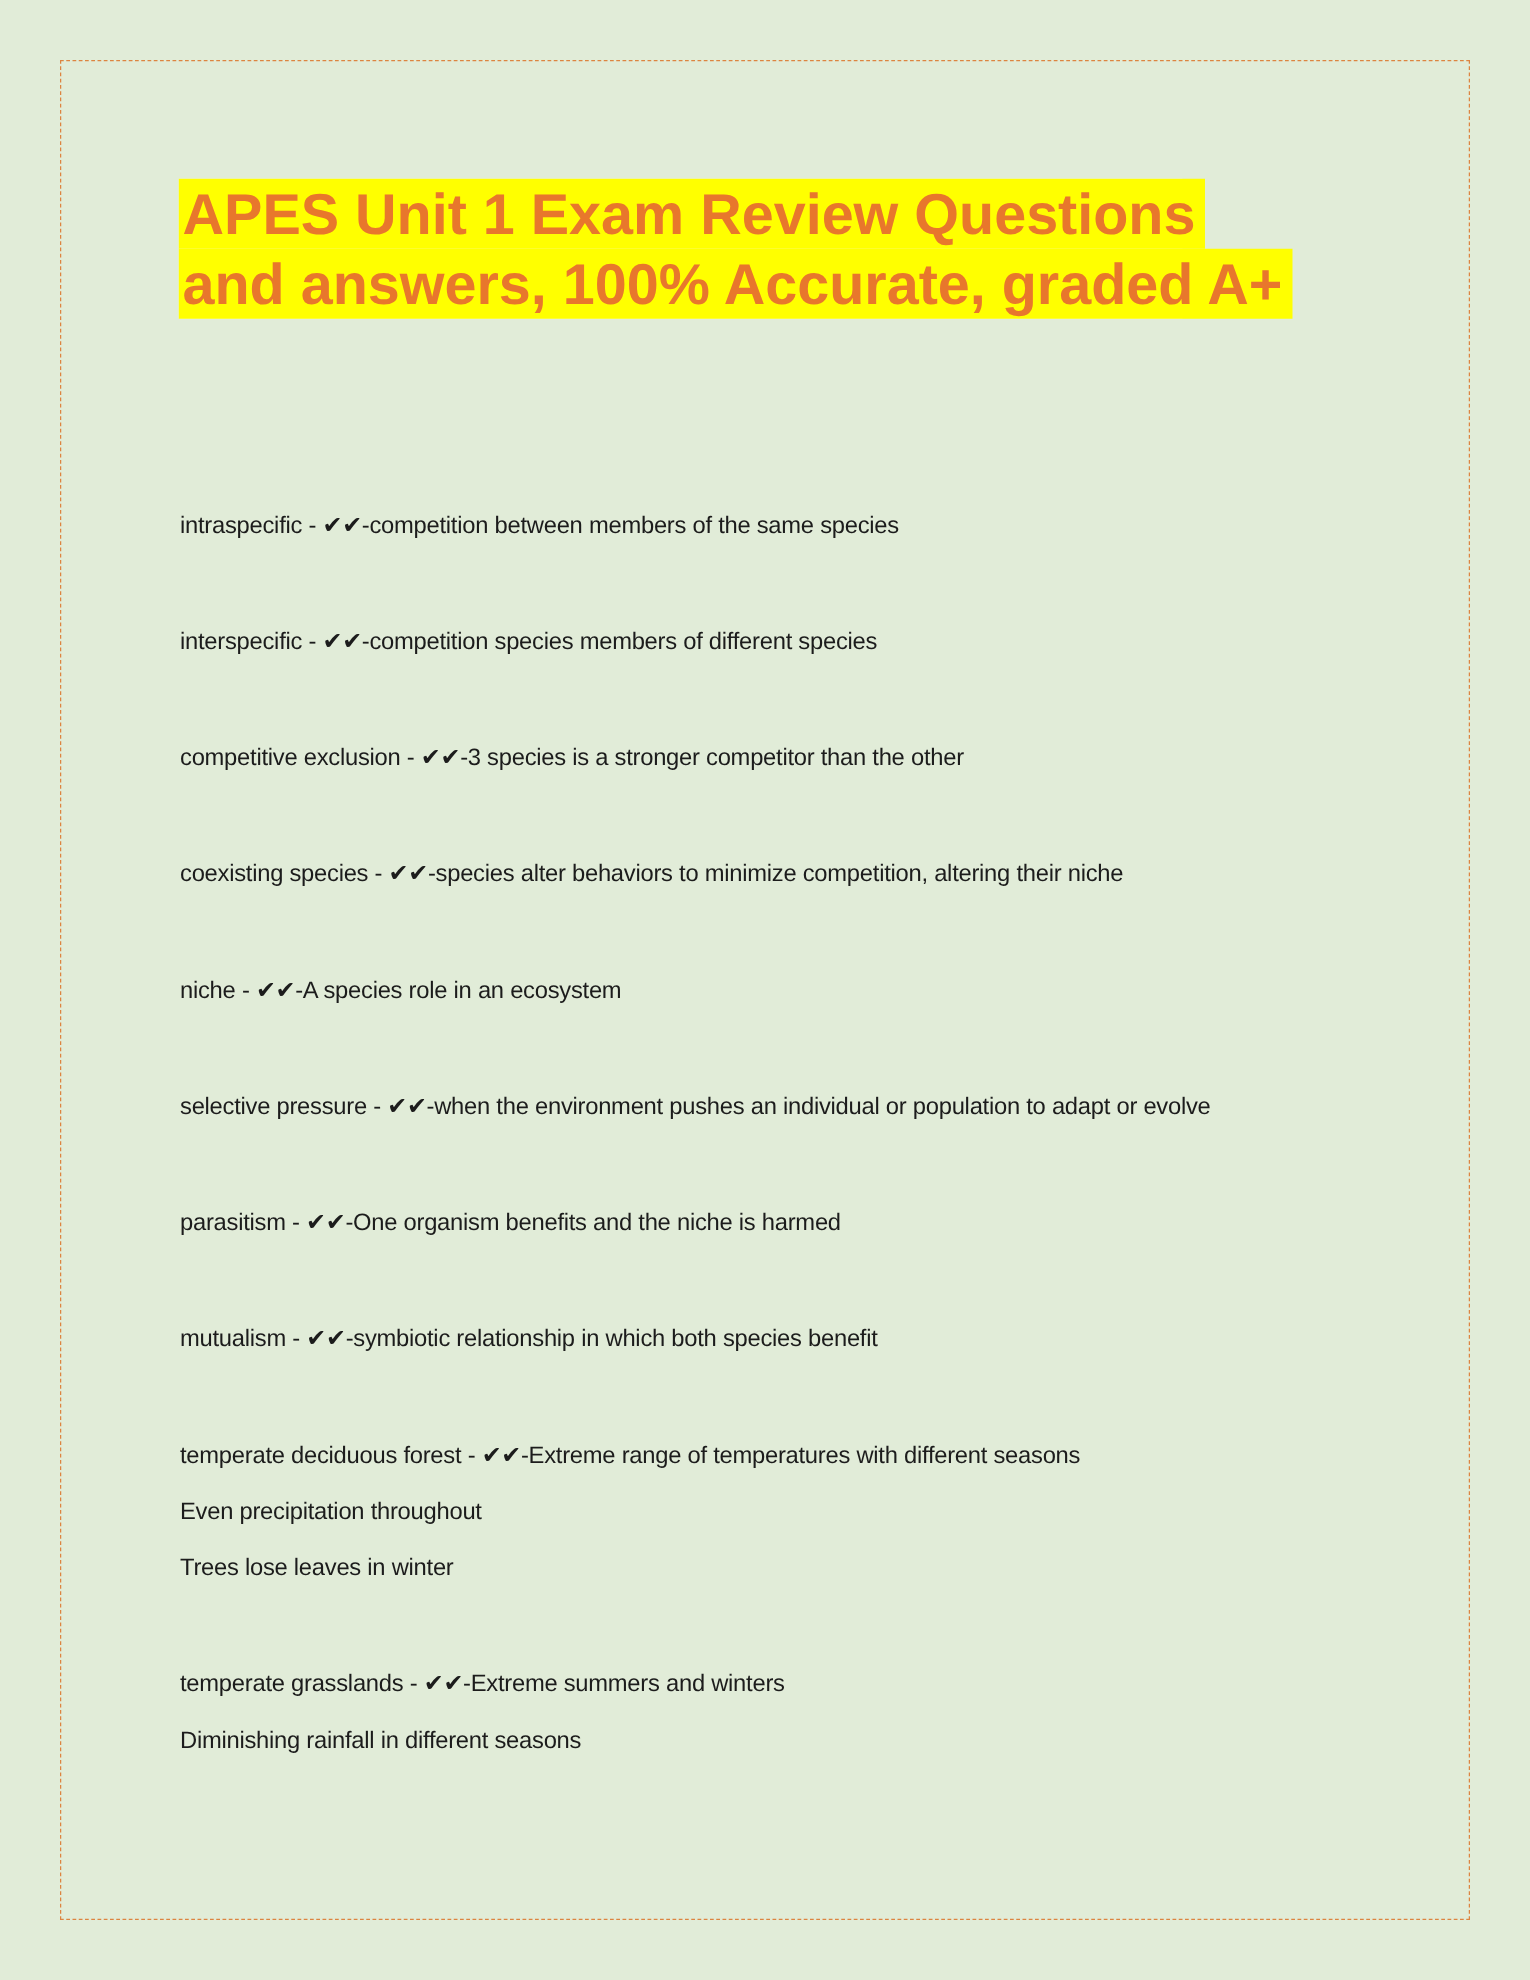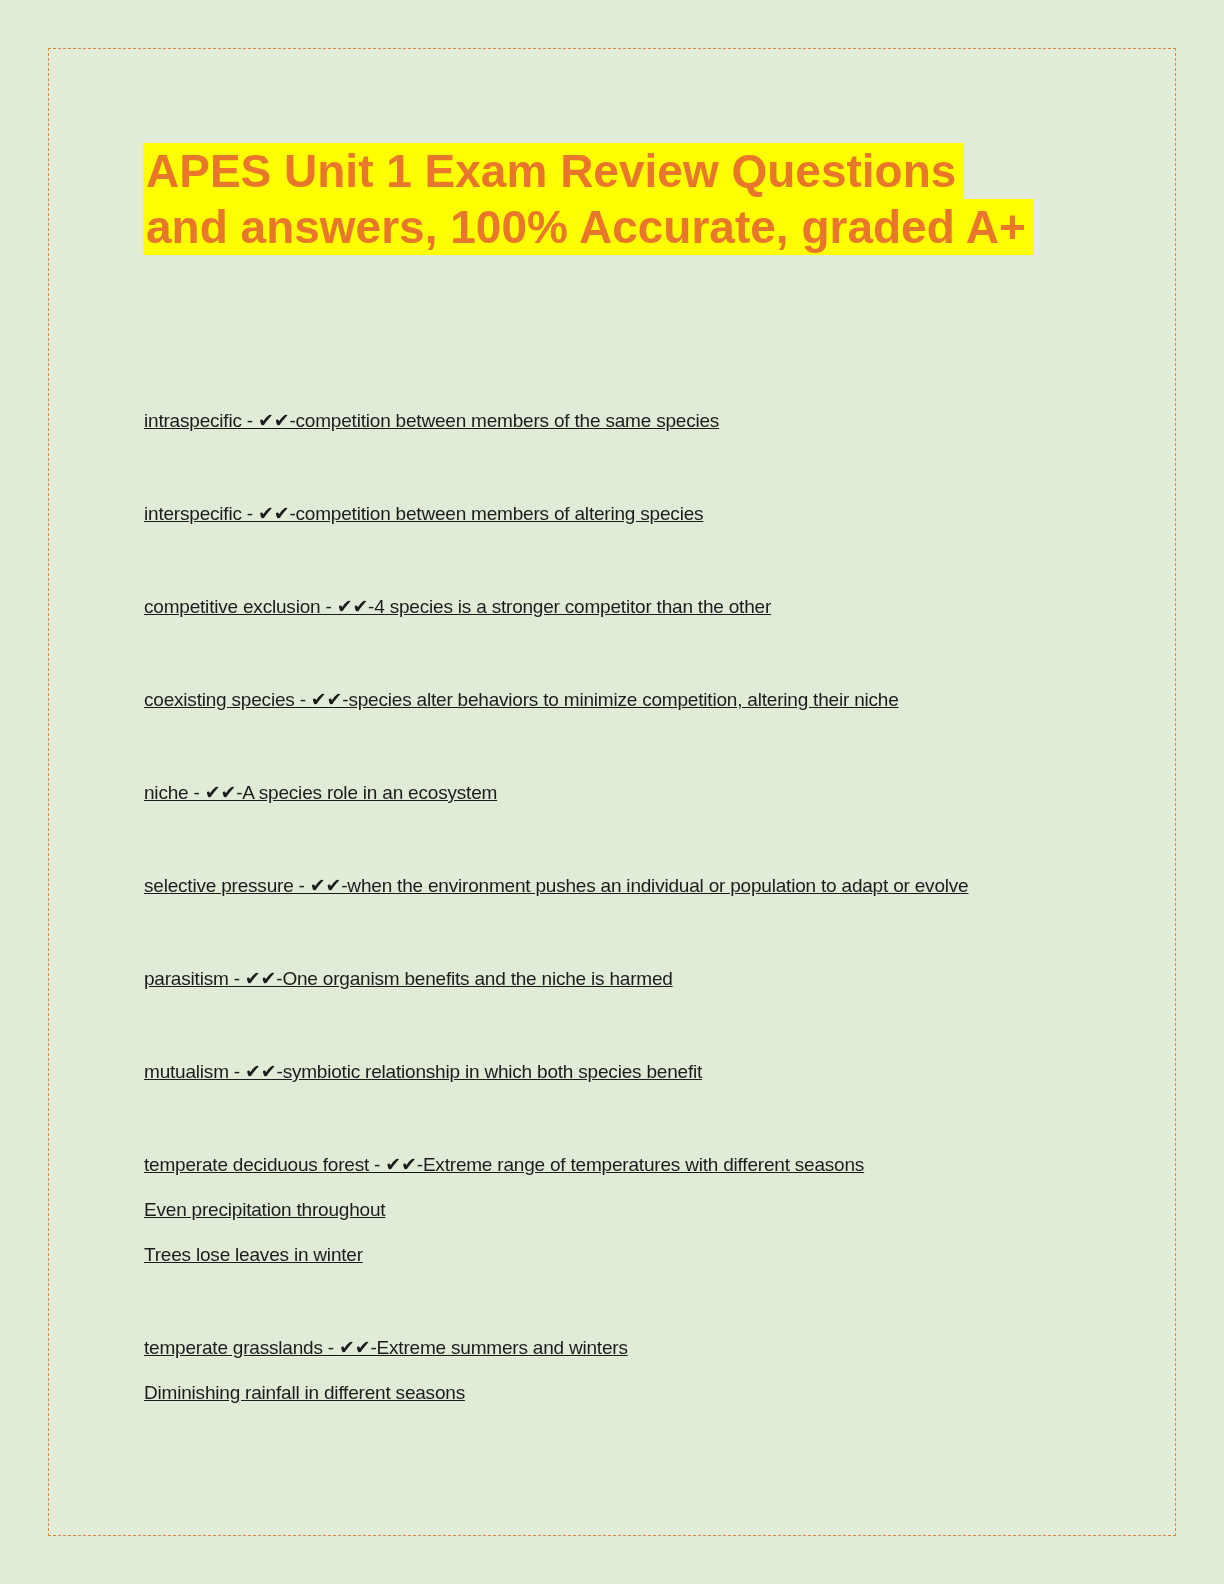--- a/index.html
+++ b/index.html
@@ -47,21 +47,20 @@
     padding: 0 8px 0 3px;
   }
   .qa-list {
     margin-top: 143px;
     padding-left: 1px;
     color: var(--body-color, #1c1c1c);
     font-size: 19px;
   }
   .qa-item {
     margin: 0 0 48px 0;
-    text-decoration: underline;
   }
   .qa-line {
     line-height: 45px;
     white-space: nowrap;
     letter-spacing: -0.2px;
   }
 </style>
 </head>
 <body>
 
@@ -71,24 +70,24 @@
     <div class="title-block">
       <div class="title-line"><span class="hl">APES Unit 1 Exam Review Questions</span></div>
       <div class="title-line"><span class="hl">and answers, 100% Accurate, graded A+</span></div>
     </div>
 
     <div class="qa-list">
         <div class="qa-item">
           <div class="qa-line">intraspecific - ✔✔-competition between members of the same species</div>
         </div>
         <div class="qa-item">
-          <div class="qa-line">interspecific - ✔✔-competition between members of altering species</div>
+          <div class="qa-line">interspecific - ✔✔-competition species members of different species</div>
         </div>
         <div class="qa-item">
-          <div class="qa-line">competitive exclusion - ✔✔-4 species is a stronger competitor than the other</div>
+          <div class="qa-line">competitive exclusion - ✔✔-3 species is a stronger competitor than the other</div>
         </div>
         <div class="qa-item">
           <div class="qa-line">coexisting species - ✔✔-species alter behaviors to minimize competition, altering their niche</div>
         </div>
         <div class="qa-item">
           <div class="qa-line">niche - ✔✔-A species role in an ecosystem</div>
         </div>
         <div class="qa-item">
           <div class="qa-line">selective pressure - ✔✔-when the environment pushes an individual or population to adapt or evolve</div>
         </div>

